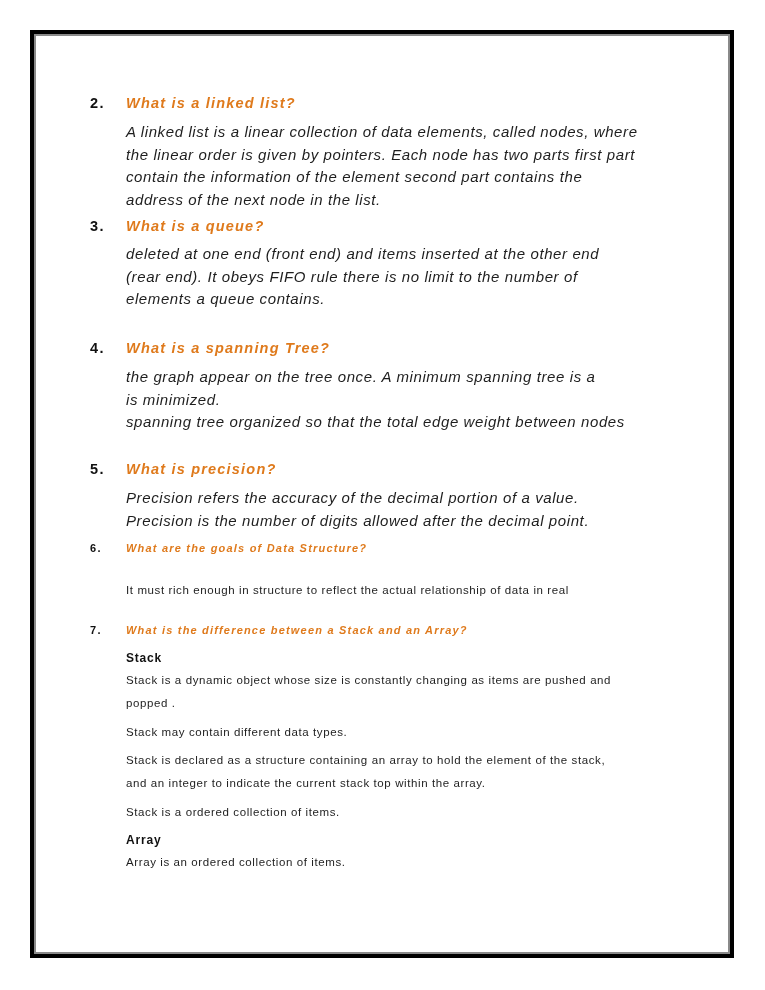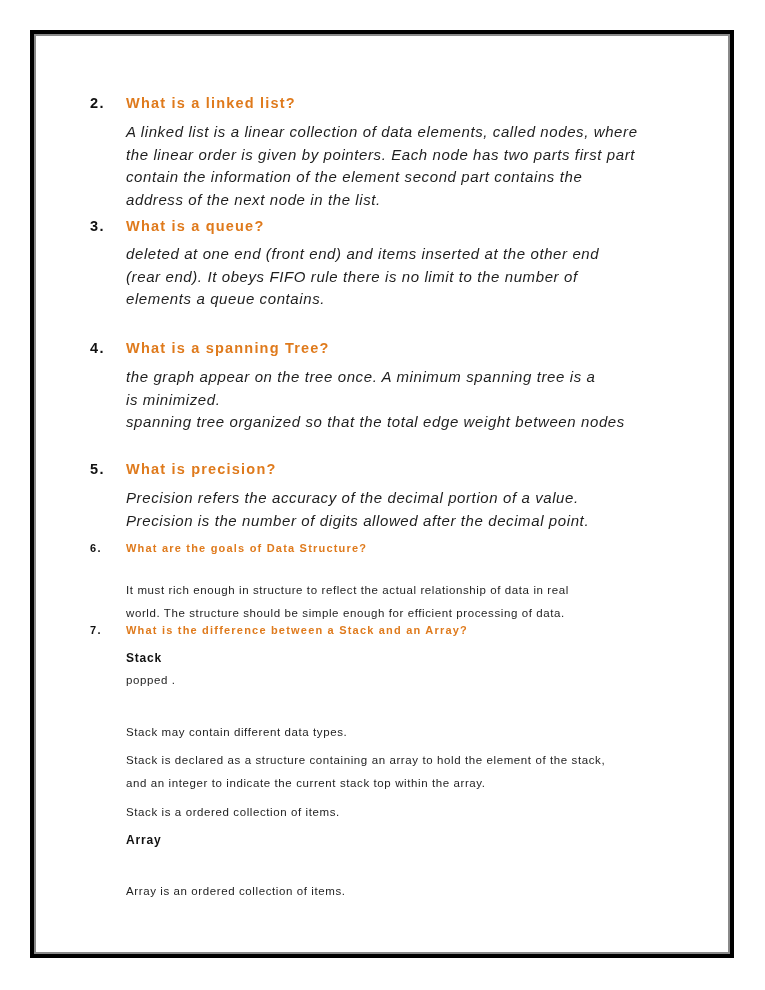--- a/index.html
+++ b/index.html
@@ -5,21 +5,21 @@
   html, body { margin:0; padding:0; background:#ffffff; }
   body { width:765px; height:990px; position:relative; overflow:hidden;
          font-family:"Liberation Sans", sans-serif; color:#1a1a1a; }
   .frame-outer { position:absolute; left:30px; top:30px; width:704px; height:928px;
                  box-sizing:border-box; border:4px solid #000; }
   .frame-inner { position:absolute; left:0; top:0; right:0; bottom:0;
                  border-left:2px solid #8a8a8a; border-top:2px solid #8a8a8a;
                  border-right:2px solid #8a8a8a; border-bottom:2px solid #8a8a8a; }
   .abs { position:absolute; white-space:nowrap; }
   .num { left:90px; font-weight:bold; color:#111; letter-spacing:1.5px; }
-  .h { left:126px; font-weight:bold; color:#DF7A1C; letter-spacing:1.2px; }
+  .h { left:126px; font-weight:bold; color:#DF7A1C; letter-spacing:1.2px;font-style:italic; }
   .big { font-size:14.5px; }
   .small { font-size:11px; }
   .body-big { left:126px; font-size:15px; letter-spacing:0.6px; line-height:22.5px; color:#1e1e1e; white-space:normal; width:560px;font-style:italic; }
   .body-small { left:126px; font-size:11.5px; letter-spacing:0.6px; line-height:23px; color:#1e1e1e; white-space:normal; width:560px; }
   .sub { left:126px; font-size:12px; font-weight:bold; letter-spacing:0.8px; color:#111;text-align:center; }
   .line { display:block; white-space:nowrap; }
 </style>
 </head>
 <body>
 
@@ -56,37 +56,37 @@
 <div class="abs h big" style="top:461px">What is precision?</div>
 <div class="abs body-big" style="top:487px">
   <span class="line">Precision refers the accuracy of the decimal portion of a value.</span>
   <span class="line">Precision is the number of digits allowed after the decimal point.</span>
 </div>
 
 <div class="abs num small" style="top:542px">6.</div>
 <div class="abs h small" style="top:542px">What are the goals of Data Structure?</div>
 <div class="abs body-small" style="top:579px">
   <span class="line">It must rich enough in structure to reflect the actual relationship of data in real</span>
-  <span class="line">world. The structure should be simple enough for efficient processing of data.</span>
 </div>
 
 <div class="abs num small" style="top:624px">7.</div>
 <div class="abs h small" style="top:624px">What is the difference between a Stack and an Array?</div>
 
 <div class="abs sub" style="top:651px">Stack</div>
 <div class="abs body-small" style="top:669px">
+  <span class="line">Stack is a dynamic object whose size is constantly changing as items are pushed and</span>
   <span class="line">popped .</span>
 </div>
 <div class="abs body-small" style="top:721px">
   <span class="line">Stack may contain different data types.</span>
 </div>
 <div class="abs body-small" style="top:749px">
   <span class="line">Stack is declared as a structure containing an array to hold the element of the stack,</span>
   <span class="line">and an integer to indicate the current stack top within the array.</span>
 </div>
 <div class="abs body-small" style="top:801px">
   <span class="line">Stack is a ordered collection of items.</span>
 </div>
 
 <div class="abs sub" style="top:833px">Array</div>
-<div class="abs body-small" style="top:880px">
+<div class="abs body-small" style="top:851px">
   <span class="line">Array is an ordered collection of items.</span>
 </div>
 
 </body></html>

